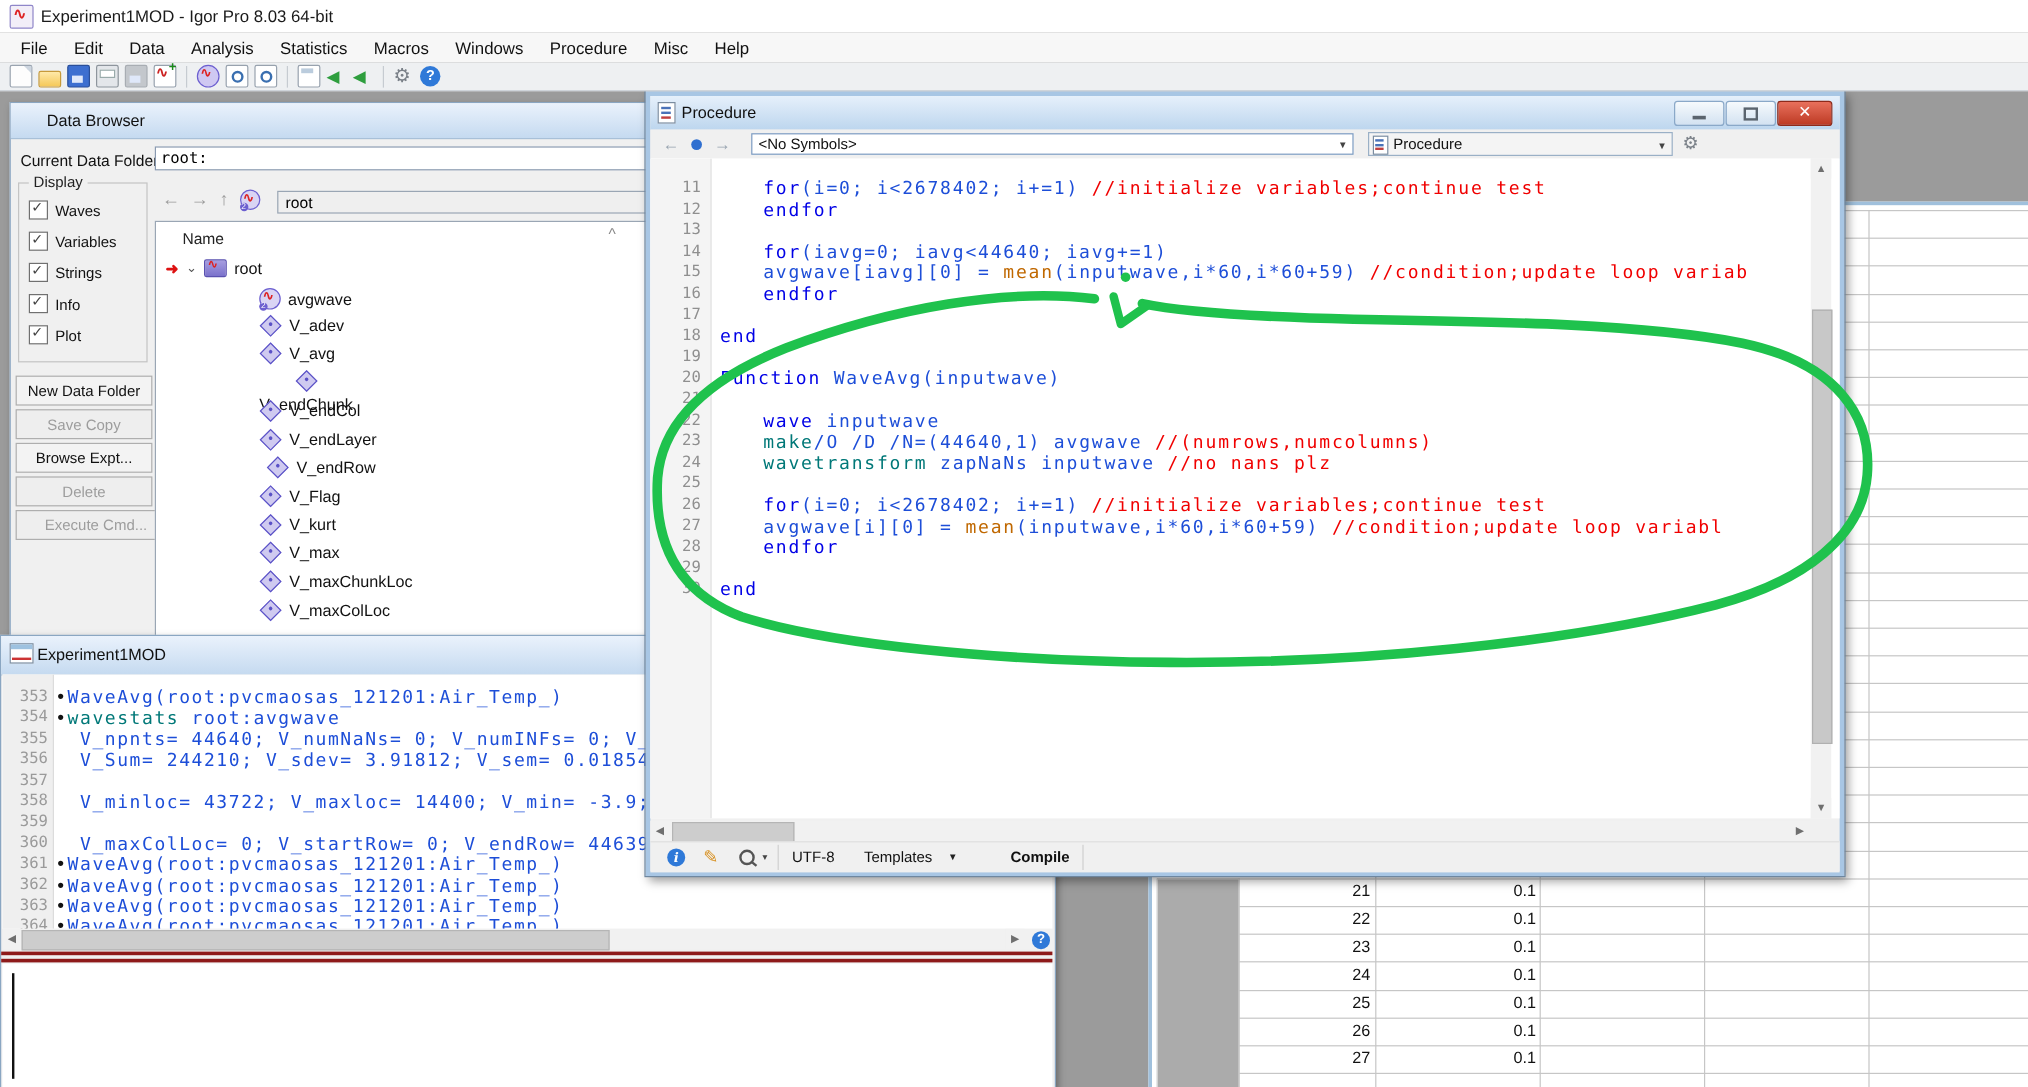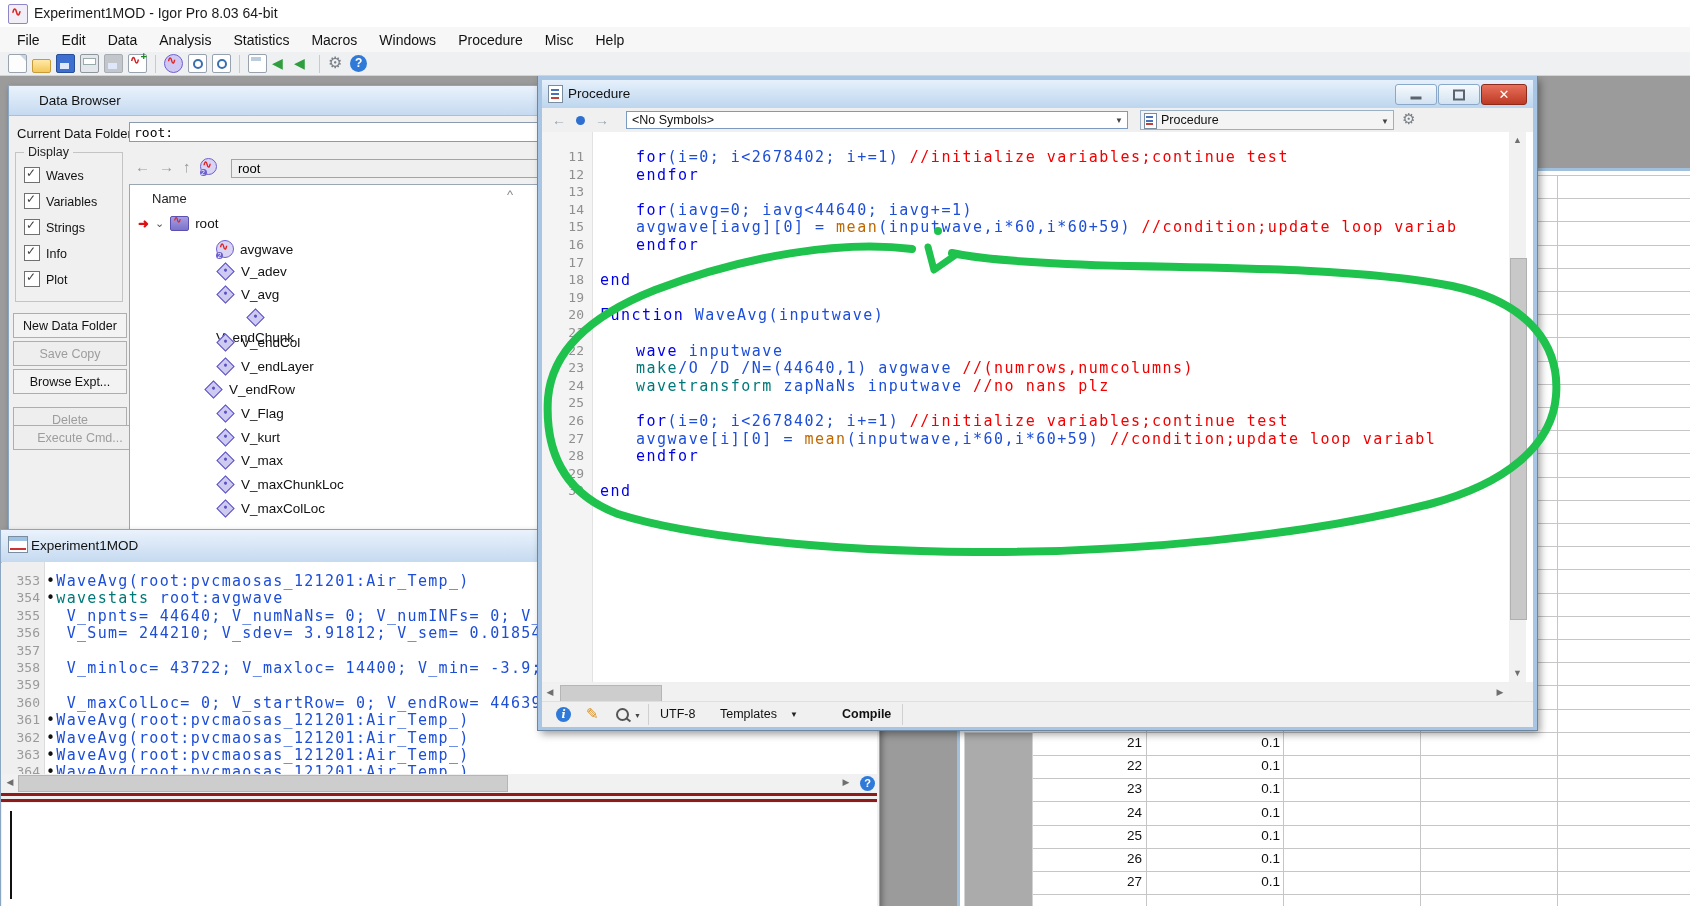--- a/index.html
+++ b/index.html
@@ -281,21 +281,21 @@
         <div class="cbrow" style="top: 118px;">
           <span class="cbbox"></span>
           <span class="cblabel">Plot</span>
         </div>
       </div>
   </div>
   <div id="db-buttons">
       <div class="dbbtn" style="top: 227px;">New Data Folder</div>
       <div class="dbbtn dis" style="top: 255px;">Save Copy</div>
       <div class="dbbtn" style="top: 283px;">Browse Expt...</div>
-      <div class="dbbtn dis" style="top: 321px;">Delete</div>
+      <div class="dbbtn dis" style="top: 311px;">Delete</div>
       <div class="dbbtn dis" style="top: 339px; padding-left: 10px;">Execute Cmd...</div>
     </div>
   <div class="abs" id="db-split">◀</div>
   <div class="abs" id="db-nav">
     <span class="navarrow">←</span>
     <span class="navarrow">→</span>
     <span class="navarrow">↑</span>
     <span class="icon-wave" style="width:15px;height:15px;"></span>
   </div>
   <div class="abs" id="db-pathfield">root</div>
@@ -326,21 +326,21 @@
           <span>V_endChunk</span>
         </div>
         <div class="treerow" style="left: 86px; top: 149.8px;">
           <span class="icon-var"></span>
           <span>V_endCol</span>
         </div>
         <div class="treerow" style="left: 86px; top: 173.5px;">
           <span class="icon-var"></span>
           <span>V_endLayer</span>
         </div>
-        <div class="treerow" style="left: 74px; top: 197.2px;">
+        <div class="treerow" style="left: 92px; top: 197.2px;">
           <span class="icon-var"></span>
           <span>V_endRow</span>
         </div>
         <div class="treerow" style="left: 86px; top: 220.9px;">
           <span class="icon-var"></span>
           <span>V_Flag</span>
         </div>
         <div class="treerow" style="left: 86px; top: 244.6px;">
           <span class="icon-var"></span>
           <span>V_kurt</span>

